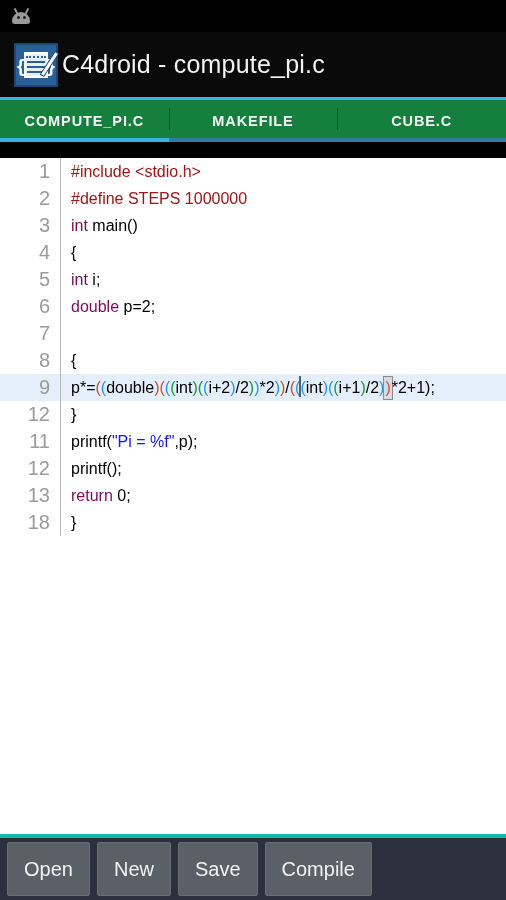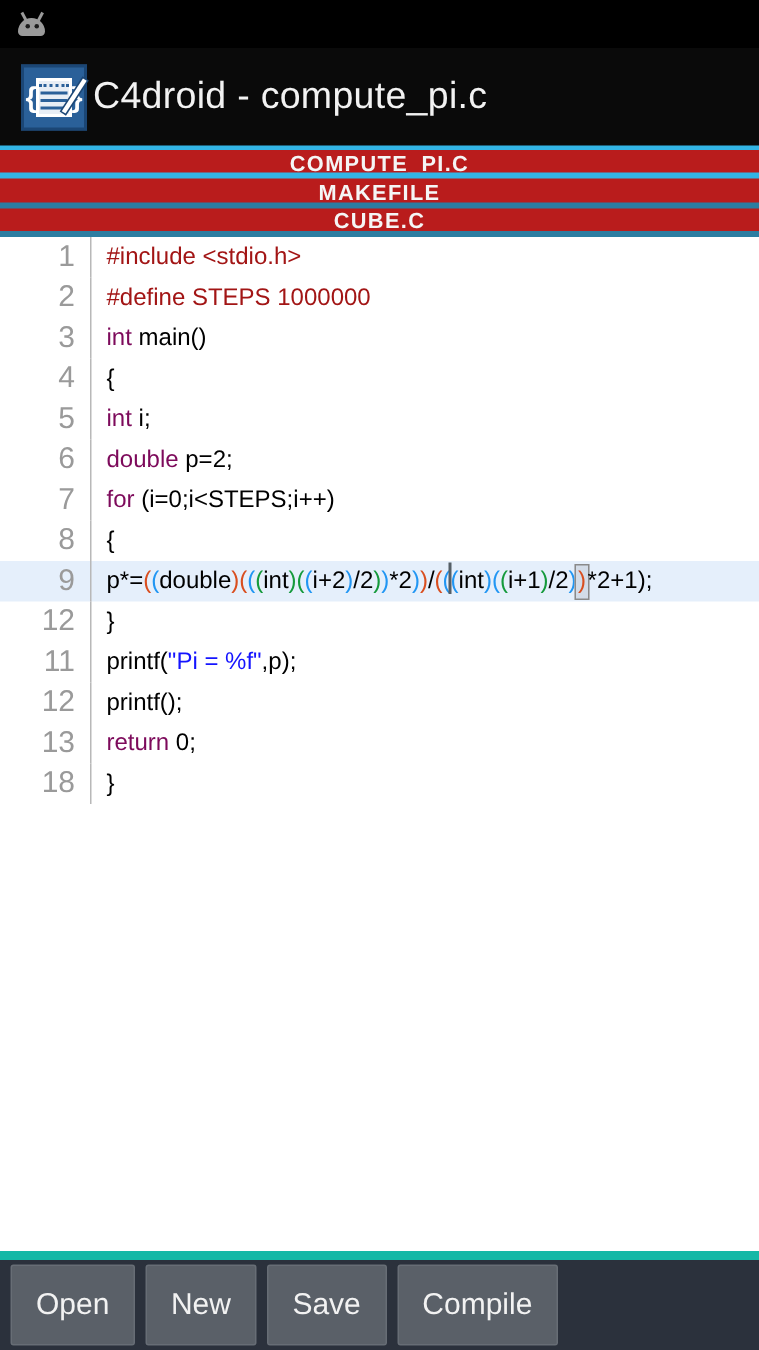--- a/index.html
+++ b/index.html
@@ -129,25 +129,24 @@
   .app-title {
     color: #f2f2f2;
     font-size: 25px;
     margin-left: 4px;
     letter-spacing: 0.2px;
     white-space: nowrap;
   }
 
   
   .tabbar {
-    height: 58px;
-    background: #b91c1c;
+    height: 42px;
+    background: #15803d;
     display: flex;
     position: relative;
-    flex-direction: column;
   }
   .tab {
     flex: 1 1 0;
     position: relative;
     display: flex;
     align-items: center;
     justify-content: center;
     color: #f5f5f5;
     font-size: 14.5px;
     font-weight: bold;
@@ -248,21 +247,21 @@
   }
 
   
   .bottombar {
     position: absolute;
     left: 0;
     right: 0;
     bottom: 0;
     height: 66px;
     background: #2b313c;
-    border-top: 6px solid #14b8a6;
+    border-top: 4px solid #14b8a6;
     display: flex;
     align-items: center;
     padding-left: 7px;
     box-sizing: border-box;
   }
   .btn {
     background: #5a6068;
     color: #f2f2f2;
     font-size: 20px;
     height: 54px;
@@ -347,21 +346,20 @@
       <div class="code"><span class="kw">int</span><span class="plain"> </span><span class="plain">i</span><span class="plain">;</span></div>
     </div>
     <div class="coderow">
       <div class="gutter">6</div>
       <div class="gutline"></div>
       <div class="code"><span class="kw">double</span><span class="plain"> </span><span class="plain">p</span><span class="plain">=2;</span></div>
     </div>
     <div class="coderow">
       <div class="gutter">7</div>
       <div class="gutline"></div>
-      <div class="code"><span class="kw">for</span><span class="plain"> (</span><span class="plain">i</span><span class="plain">=0;</span><span class="plain">i</span><span class="plain">&lt;</span><span class="plain">STEPS</span><span class="plain">;</span><span class="plain">i</span><span class="plain">++)</span></div>
     </div>
     <div class="coderow">
       <div class="gutter">8</div>
       <div class="gutline"></div>
       <div class="code"><span class="plain">{</span></div>
     </div>
     <div class="coderow highlight">
       <div class="gutter">9</div>
       <div class="gutline"></div>
       <div class="code"><span class="plain">p*=</span><span class="p0">(</span><span class="p1">(</span><span class="plain">double</span><span class="p0">)</span><span class="p0">(</span><span class="p1">(</span><span class="p2">(</span><span class="plain">int</span><span class="p2">)</span><span class="p2">(</span><span class="p1">(</span><span class="plain">i+2</span><span class="p1">)</span><span class="plain">/2</span><span class="p2">)</span><span class="p1">)</span><span class="plain">*2</span><span class="p1">)</span><span class="p0">)</span><span class="plain">/</span><span class="p0">(</span><span class="p1">(</span><span class="caret"></span><span class="p1">(</span><span class="plain">int</span><span class="p1">)</span><span class="p1">(</span><span class="p2">(</span><span class="plain">i+1</span><span class="p2">)</span><span class="plain">/2</span><span class="p1">)</span><span class="matchbox p0">)</span><span class="plain">*2+1</span><span class="plain">)</span><span class="plain">;</span></div>

